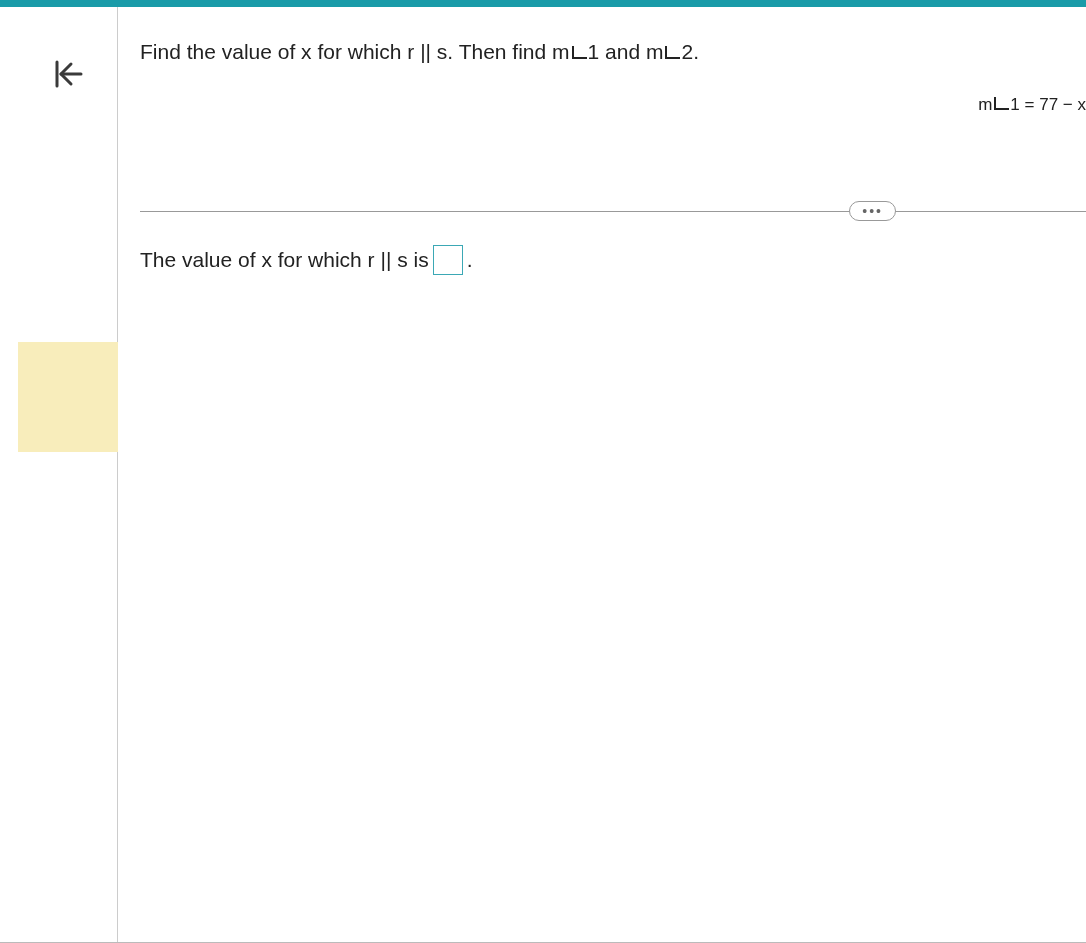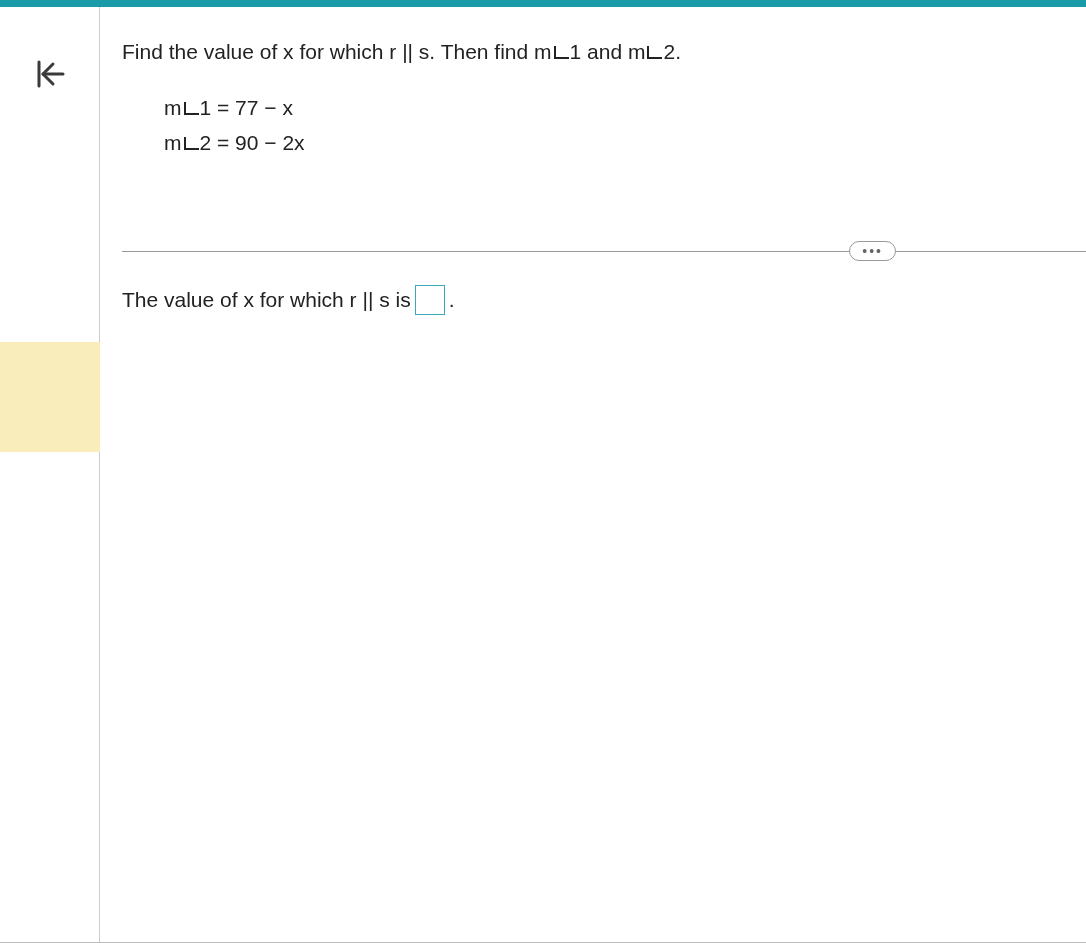--- a/index.html
+++ b/index.html
@@ -11,20 +11,21 @@
     overflow: hidden;
   }
   .top-bar {
     height: 7px;
     background: #1a9ba8;
     width: 100%;
   }
   .layout {
     display: flex;
     height: calc(100% - 7px);
+    padding-left: 18px;
   }
   .left-col {
     width: 100px;
     flex-shrink: 0;
     border-right: 1px solid #ccc;
     position: relative;
     background: #fff;
   }
   .collapse-btn {
     position: absolute;
@@ -55,23 +56,24 @@
     font-size: 21px;
     color: #222;
     line-height: 1.4;
   }
   .angle {
     display: inline-block;
     vertical-align: -2px;
   }
   .equations {
     margin: 24px 0 0 42px;
-    font-size: 21px;
+    font-size: 17px;
     color: #222;
     line-height: 1.55;
+    text-align: right;
   }
   .divider-wrap {
     position: relative;
     margin-top: 80px;
     height: 20px;
   }
   .divider-line {
     border: none;
     border-top: 1px solid #999;
     width: 100%;
@@ -146,25 +148,20 @@
             <path d="M3 3 L3 15 L17 15" stroke="#222" stroke-width="2" fill="none"></path>
           </svg></span><span>2</span><span>.</span>
     </div>
 
     <div class="equations">
       <div>
         <span>m</span><span class="angle"><svg width="18" height="18" viewBox="0 0 18 18">
               <path d="M3 3 L3 15 L17 15" stroke="#222" stroke-width="2" fill="none"></path>
             </svg></span><span>1</span><span> = 77 − x</span>
       </div>
-      <div>
-        <span>m</span><span class="angle"><svg width="18" height="18" viewBox="0 0 18 18">
-              <path d="M3 3 L3 15 L17 15" stroke="#222" stroke-width="2" fill="none"></path>
-            </svg></span><span>2</span><span> = 90 − 2x</span>
-      </div>
     </div>
 
     <div class="divider-wrap">
       <hr class="divider-line">
       <div class="more-pill">
         <span>•••</span>
       </div>
     </div>
 
     <div class="answer-area">

